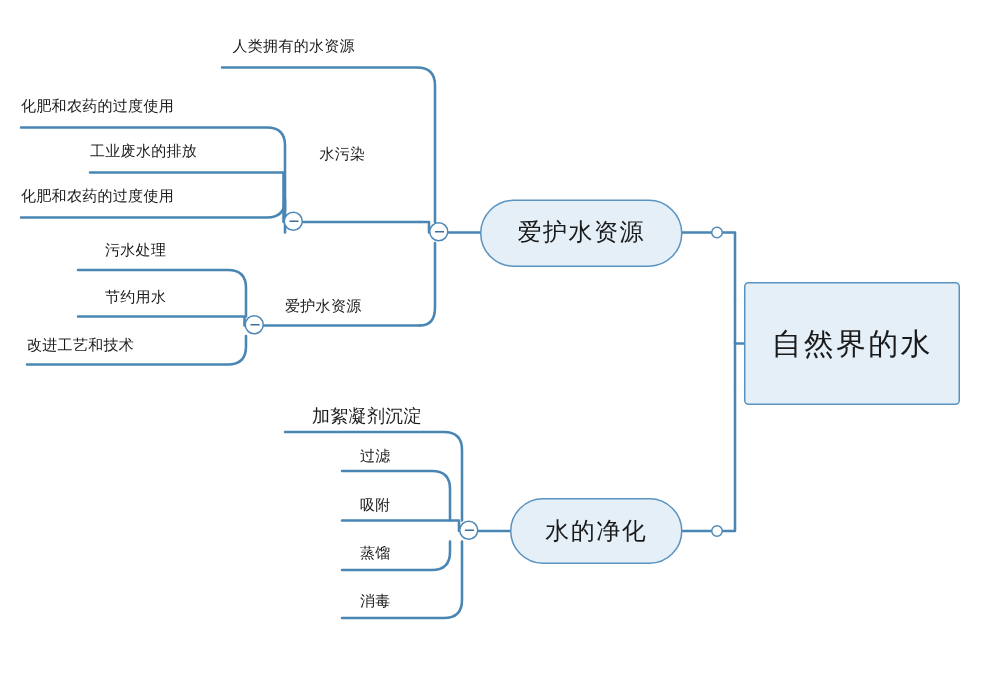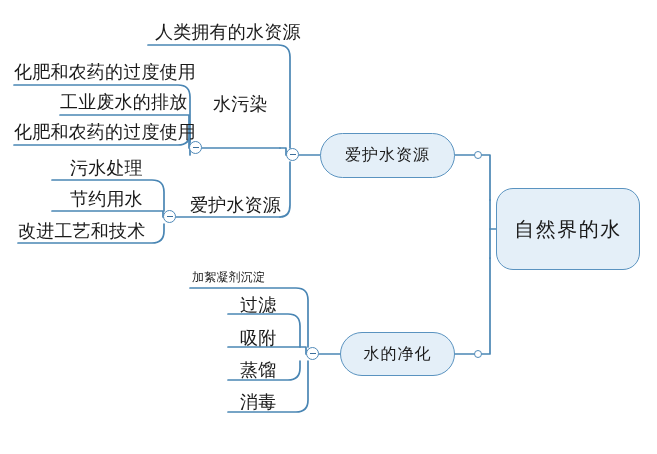--- a/index.html
+++ b/index.html
@@ -21,21 +21,21 @@
   #edge-layer {
     position: absolute;
     left: 0;
     top: 0;
     width: 657px;
     height: 454px;
   }
   
   .leaf-topic {
     position: absolute;
-    font-size: 18px;
+    font-size: 10px;
     line-height: 16px;
     color: #1a1a1a;
     white-space: nowrap;
     letter-spacing: 0.2px;
     font-family: "DejaVu Sans", "Liberation Sans", sans-serif;
   }
   .leaf-topic.small {
     font-size: 12px;
     line-height: 15px;
   }
@@ -51,21 +51,21 @@
     color: #1a1a1a;
     white-space: nowrap;
     font-family: "DejaVu Sans", "Liberation Sans", sans-serif;
   }
   .node-box.branch {
     border-radius: 26px;
     font-size: 16px;
     letter-spacing: 1px;
   }
   .node-box.root {
-    border-radius: 17px;
+    border-radius: 3px;
     font-size: 20px;
     letter-spacing: 1.5px;
   }
   
   .collapse-toggle {
     position: absolute;
     width: 13px;
     height: 13px;
     box-sizing: border-box;
     border-radius: 50%;
@@ -158,21 +158,21 @@
   <div class="leaf-topic" style="left:70px; top:191px;">节约用水</div>
 
   <div class="leaf-topic" style="left:18px; top:223px;">改进工艺和技术</div>
 
   <div class="leaf-topic" style="left:155px; top:24px;">人类拥有的水资源</div>
 
   <div class="leaf-topic" style="left:213px; top:96px;">水污染</div>
 
   <div class="leaf-topic" style="left:190px; top:197px;">爱护水资源</div>
 
-  <div class="leaf-topic small" style="left:192px; top:270px;">加絮凝剂沉淀</div>
+  <div class="leaf-topic small" style="left:208px; top:270px;">加絮凝剂沉淀</div>
 
   <div class="leaf-topic" style="left:240px; top:297px;">过滤</div>
 
   <div class="leaf-topic" style="left:240px; top:330px;">吸附</div>
 
   <div class="leaf-topic" style="left:240px; top:362px;text-align:right;">蒸馏</div>
 
   <div class="leaf-topic" style="left:240px; top:394px;">消毒</div>
 
   <div class="collapse-toggle" style="left:189px; top:141px;"></div>

